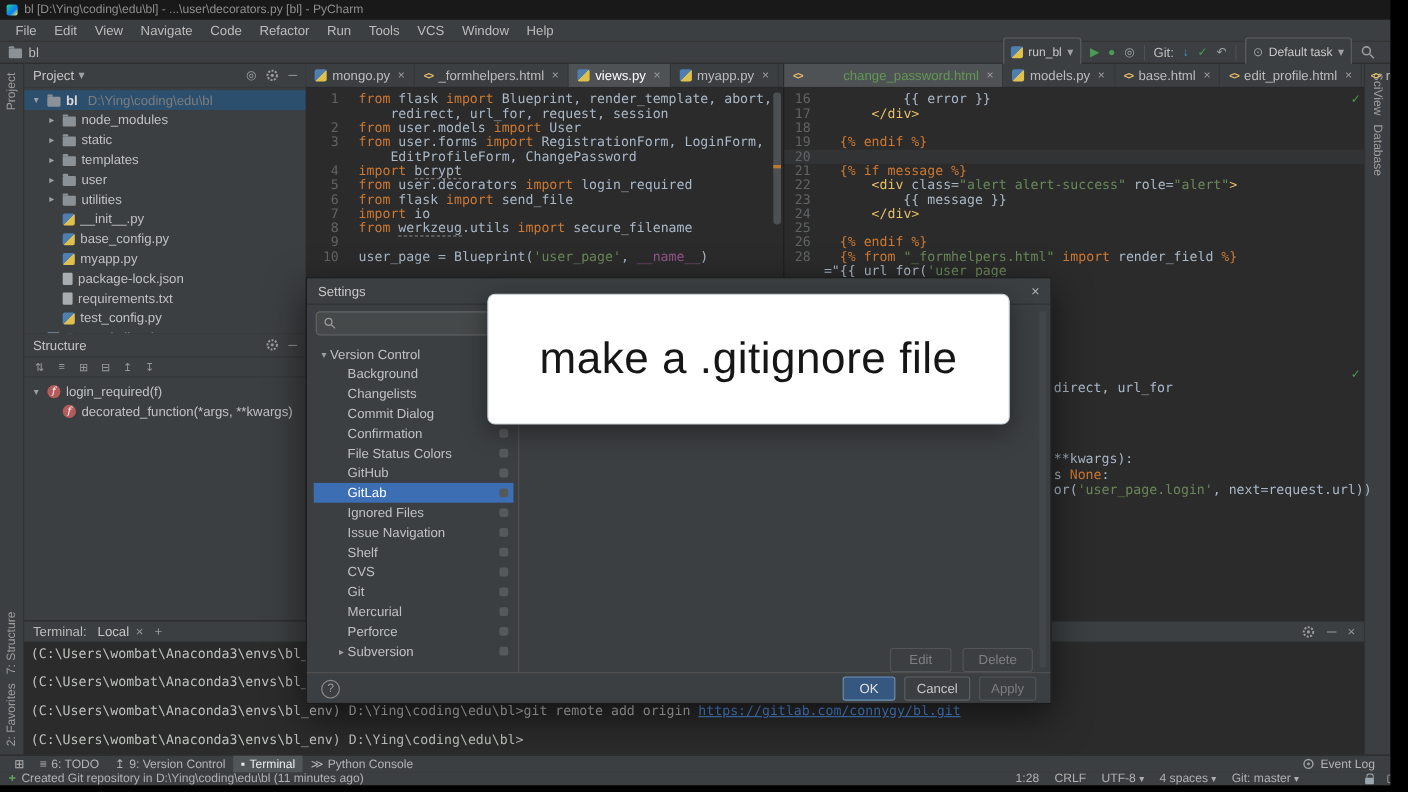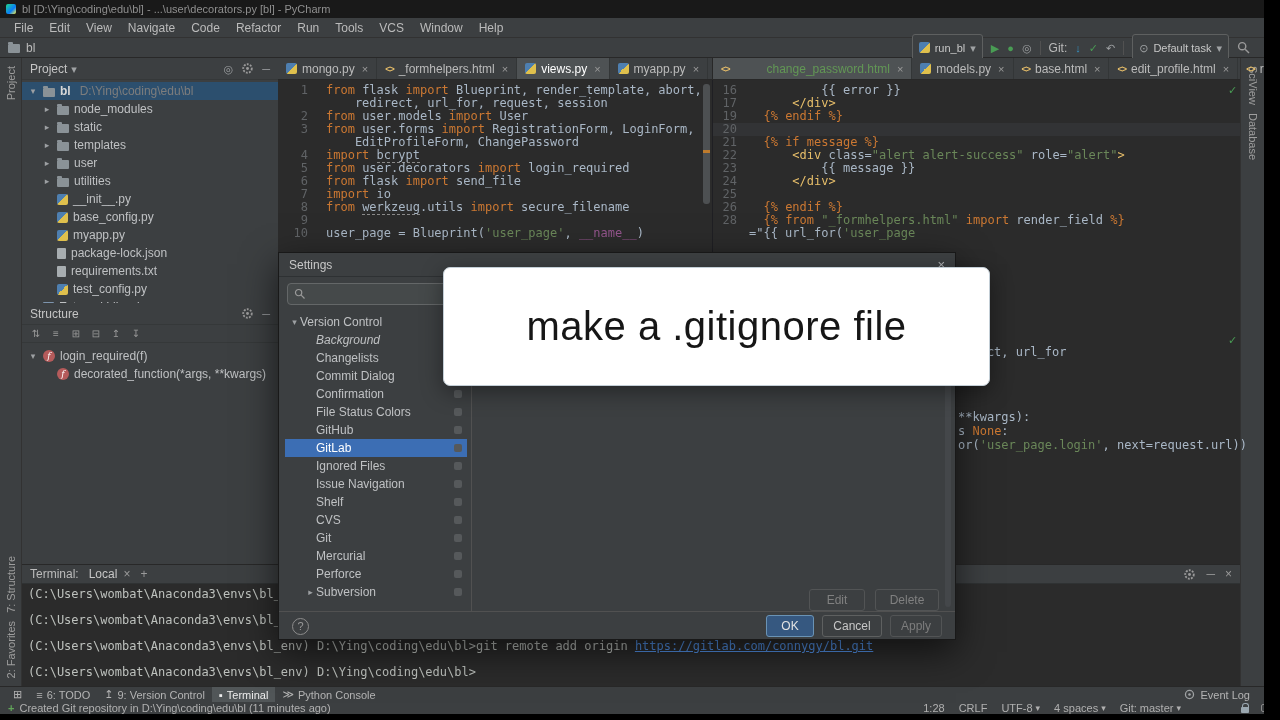--- a/index.html
+++ b/index.html
@@ -133,21 +133,21 @@
               display:flex;align-items:center;padding:0 13px;gap:8px}
   .help-circle{width:17px;height:17px;border:1px solid #8c8c8c;border-radius:50%;color:#9a9a9a;
                display:flex;align-items:center;justify-content:center;font-size:11px}
   .dlg-bottom .grow{flex:1}
   .bbtn{height:22px;border:1px solid #5e6060;border-radius:3px;background:#3c3f41;color:#c7c7c7;
         display:flex;align-items:center;justify-content:center;font-size:12px}
   .bbtn.primary{background:#365880;border-color:#6a93b5;color:#e2e2e2}
   .bbtn.disabled{color:#7d7d7d;border-color:#525455}
 
   
-  #caption{position:absolute;left:443px;top:267px;width:547px;height:119px;background:#ffffff;
+  #caption{position:absolute;left:443px;top:267px;width:475px;height:119px;background:#ffffff;
            border:1px solid #c3ced6;border-radius:7px;box-shadow:0 6px 22px rgba(0,0,0,.4);
            display:flex;align-items:center;justify-content:center;z-index:60;
            font-size:40px;color:#161616;letter-spacing:.5px}
 
   
   #bottom-black{position:absolute;left:0;top:714px;width:1280px;height:6px;background:#000}
   #right-black{position:absolute;left:1264px;top:0;width:16px;height:720px;background:#000;z-index:70}
 </style>
 </head>
 <body>
@@ -399,20 +399,21 @@
         <div class="code-line"><span class="lnum">7</span><span class="src"><span class="tok-kw">import</span><span class="tok-txt"> io</span></span></div>
         <div class="code-line"><span class="lnum">8</span><span class="src"><span class="tok-kw">from</span><span class="tok-txt"> </span><span class="tok-und">werkzeug</span><span class="tok-txt">.utils </span><span class="tok-kw">import</span><span class="tok-txt"> secure_filename</span></span></div>
         <div class="code-line"><span class="lnum">9</span><span class="src"></span></div>
         <div class="code-line"><span class="lnum">10</span><span class="src"><span class="tok-txt">user_page = Blueprint(</span><span class="tok-str">'user_page'</span><span class="tok-txt">, </span><span class="tok-magic">__name__</span><span class="tok-txt">)</span></span></div>
       </div>
   </div>
   <div id="pane-right">
     <div id="code-right">
         <div class="code-line"><span class="lnum">16</span><span class="src"><span class="tok-txt">          {{ error }}</span></span></div>
         <div class="code-line"><span class="lnum">17</span><span class="src"><span class="tok-txt">      </span><span class="tok-tag">&lt;/div&gt;</span></span></div>
+        <div class="code-line"><span class="lnum">18</span><span class="src"></span></div>
         <div class="code-line"><span class="lnum">19</span><span class="src"><span class="tok-txt">  </span><span class="tok-jin">{% endif %}</span></span></div>
         <div class="code-line hl"><span class="lnum">20</span><span class="src"></span></div>
         <div class="code-line"><span class="lnum">21</span><span class="src"><span class="tok-txt">  </span><span class="tok-jin">{% if message %}</span></span></div>
         <div class="code-line"><span class="lnum">22</span><span class="src"><span class="tok-txt">      </span><span class="tok-tag">&lt;div</span><span class="tok-txt"> class=</span><span class="tok-str">"alert alert-success"</span><span class="tok-txt"> role=</span><span class="tok-str">"alert"</span><span class="tok-tag">&gt;</span></span></div>
         <div class="code-line"><span class="lnum">23</span><span class="src"><span class="tok-txt">          {{ message }}</span></span></div>
         <div class="code-line"><span class="lnum">24</span><span class="src"><span class="tok-txt">      </span><span class="tok-tag">&lt;/div&gt;</span></span></div>
         <div class="code-line"><span class="lnum">25</span><span class="src"></span></div>
         <div class="code-line"><span class="lnum">26</span><span class="src"><span class="tok-txt">  </span><span class="tok-jin">{% endif %}</span></span></div>
         <div class="code-line"><span class="lnum">28</span><span class="src"><span class="tok-txt">  </span><span class="tok-jin">{% </span><span class="tok-kw">from </span><span class="tok-str">"_formhelpers.html"</span><span class="tok-kw"> import </span><span class="tok-txt">render_field </span><span class="tok-jin">%}</span></span></div>
         <div class="code-line"><span class="lnum"></span><span class="src"><span class="tok-txt">="{{ url_for(</span><span class="tok-str">'user_page</span></span></div>
@@ -515,21 +516,21 @@
       <svg width="12" height="12" viewBox="0 0 13 13">
         <circle cx="5" cy="5" r="3.4" fill="none" stroke="#9a9a9a" stroke-width="1.3"></circle>
         <line x1="7.8" y1="7.8" x2="11.4" y2="11.4" stroke="#9a9a9a" stroke-width="1.3"></line>
       </svg>
     </div>
     <div id="dlg-list">
         <div class="set-row" style="padding-left: 4px;">
           <span class="arrow">▾</span>
           <span>Version Control</span>
         </div>
-        <div class="set-row" style="padding-left: 20px; font-style: italic;">
+        <div class="set-row" style="padding-left: 20px;">
           <span class="arrow"></span>
           <span>Background</span>
           <span class="set-mark"></span>
         </div>
         <div class="set-row" style="padding-left: 20px;">
           <span class="arrow"></span>
           <span>Changelists</span>
           <span class="set-mark"></span>
         </div>
         <div class="set-row" style="padding-left: 20px;">

